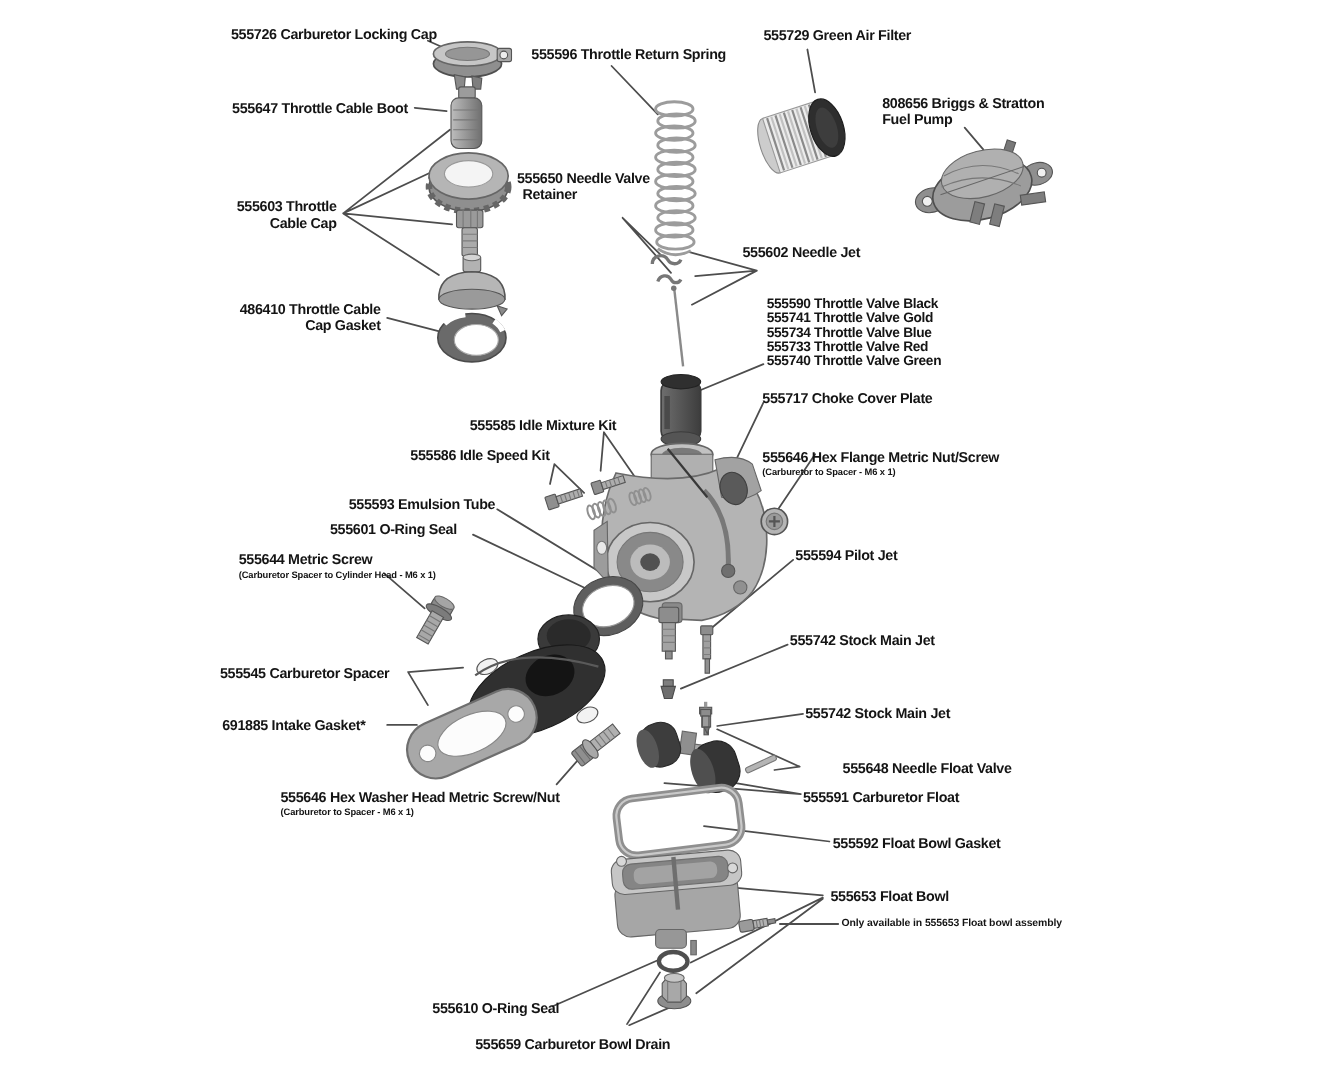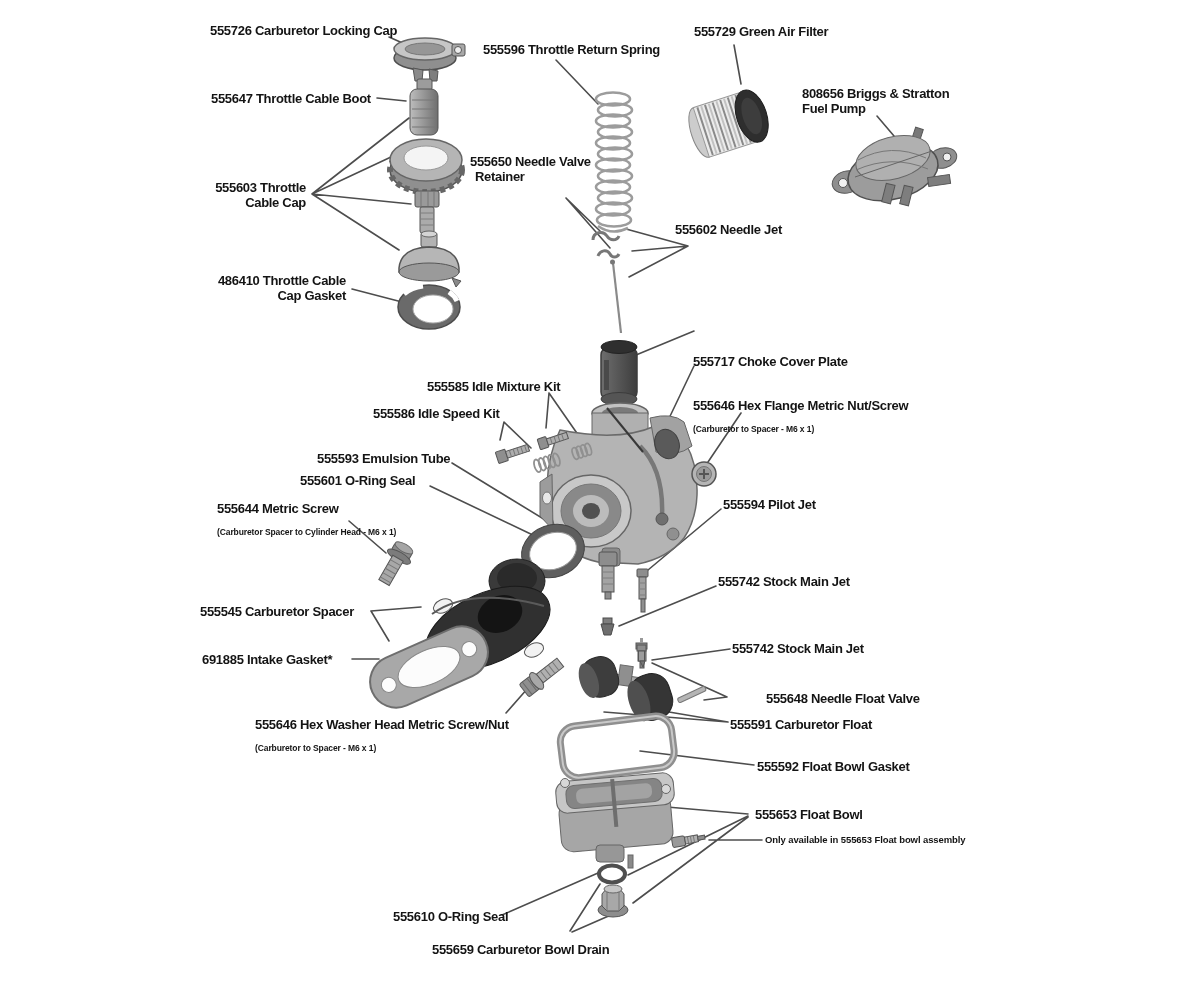--- a/index.html
+++ b/index.html
@@ -2,21 +2,21 @@
 <html style="--bg: #ffffff; --text-color: #141414; --leader-color: #4d4d4d;"><head>
 <meta charset="utf-8">
 <style>
   html,body{margin:0;padding:0;background:#fff;}
   .stage{position:relative;width:1040px;height:986px;background:var(--bg,#fff);overflow:hidden;
          font-family:"Liberation Sans",sans-serif;}
   .stage svg{position:absolute;left:0;top:0;}
   .lbl{position:absolute;font-weight:bold;font-size:13px;line-height:15px;letter-spacing:-0.3px;
        color:var(--text-color,#141414);white-space:nowrap;z-index:2;}
   .lbl.right{text-align:right;}
-  .lbl .sub{font-size:8.5px;letter-spacing:-0.1px;line-height:10px;margin-top:11px;}
+  .lbl .sub{font-size:8.5px;letter-spacing:-0.1px;line-height:10px;margin-top:1px;}
   .lbl.valves div{font-size:12.5px;line-height:12.9px;}
   .lbl.note{font-size:9.5px;line-height:11px;letter-spacing:-0.1px;text-align:right;}
   .leader{stroke:var(--leader-color,#4d4d4d);stroke-width:1.6;fill:none;stroke-linecap:round;}
 </style>
 </head>
 <body>
 
 <div class="stage">
 
   <svg width="1200" height="986" viewBox="0 0 1200 986">
@@ -360,24 +360,31 @@
 
   <div class="lbl" style="left:694px;top:24px">555729 Green Air Filter</div>
 
   <div class="lbl" style="left:802px;top:86px">
     <div>808656 Briggs &amp; Stratton</div>
     <div>Fuel Pump</div>
   </div>
 
   <div class="lbl" style="left:675px;top:222px">555602 Needle Jet</div>
 
+  <div class="lbl valves" style="left:697px;top:270px">
+    <div>555590 Throttle Valve Black</div>
+    <div>555741 Throttle Valve Gold</div>
+    <div>555734 Throttle Valve Blue</div>
+    <div>555733 Throttle Valve Red</div>
+    <div>555740 Throttle Valve Green</div>
+  </div>
 
   <div class="lbl" style="left:693px;top:354px">555717 Choke Cover Plate</div>
 
-  <div class="lbl" style="left:693px;top:398px">
+  <div class="lbl" style="left:693px;top:408px">
     <div>555646 Hex Flange Metric Nut/Screw</div>
     <div class="sub">(Carburetor to Spacer - M6 x 1)</div>
   </div>
 
   <div class="lbl" style="left:427px;top:379px">555585 Idle Mixture Kit</div>
 
   <div class="lbl" style="left:373px;top:406px">555586 Idle Speed Kit</div>
 
   <div class="lbl" style="left:317px;top:451px">555593 Emulsion Tube</div>
 

